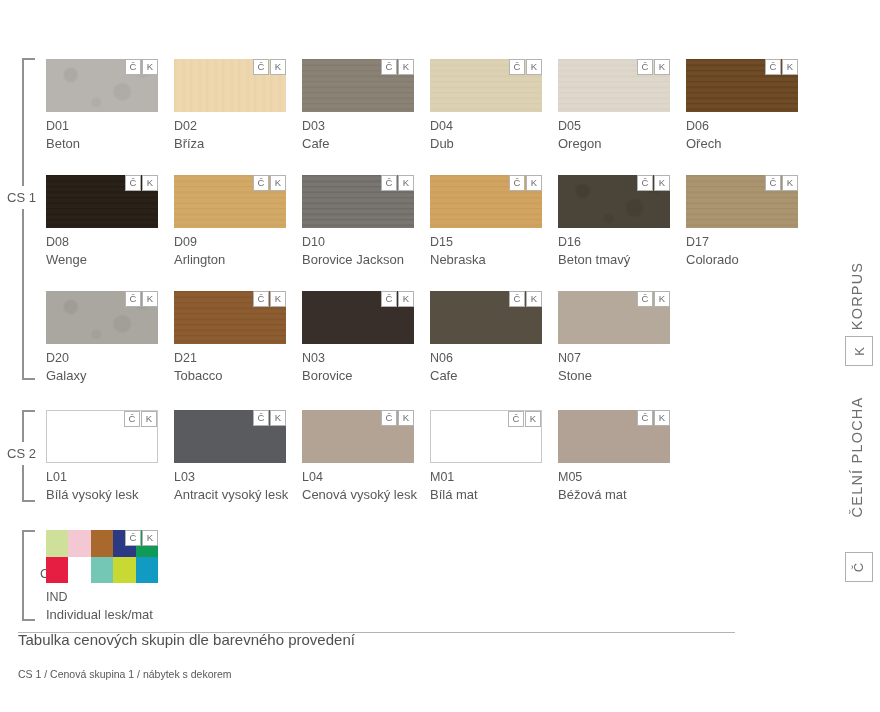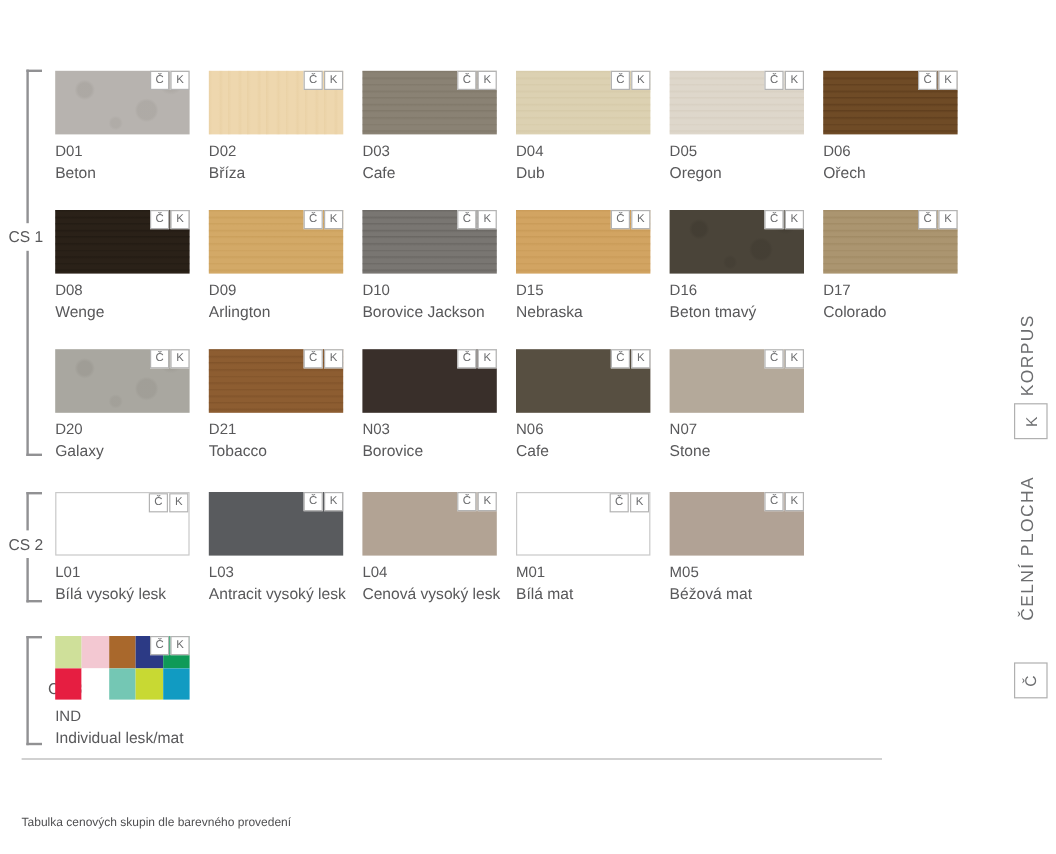--- a/index.html
+++ b/index.html
@@ -37,21 +37,21 @@
   #rail-korpus{left:857px;top:296px;}
   #rail-front{left:857px;top:457px;}
   .rail-box{position:absolute;left:845px;width:28px;height:30px;border:1px solid #b0b0b0;
             box-sizing:border-box;display:flex;align-items:center;justify-content:center;
             color:#6d6e70;font-size:13px;}
   #rail-box-k{top:336px;}
   #rail-box-c{top:552px;}
   .rail-box span{display:inline-block;transform:rotate(-90deg);}
   
   #footer-line{position:absolute;left:18px;top:632px;width:717px;height:1px;background:#b4b4b4;}
-  #footer-heading{position:absolute;left:18px;top:680px;font-size:10px;color:#4f4f51;}
+  #footer-heading{position:absolute;left:18px;top:631px;font-size:15px;color:#4f4f51;}
   #footer-lines{position:absolute;left:18px;top:668px;font-size:10.5px;line-height:13.5px;color:#58585a;}
 </style>
 </head>
 <body>
 
 <div id="page">
 
 
   <div class="bracket" id="bracket-cs1"></div>
   <div class="bracket" id="bracket-cs2"></div>
@@ -264,15 +264,16 @@
     <span>K</span>
   </div>
   <div class="rail-text" id="rail-front">ČELNÍ PLOCHA</div>
   <div class="rail-box" id="rail-box-c">
     <span>Č</span>
   </div>
 
   <div id="footer-line"></div>
   <div id="footer-heading">Tabulka cenových skupin dle barevného provedení</div>
   <div id="footer-lines">
+    <div>CS 1 / Cenová skupina 1 / nábytek s dekorem</div>
   </div>
 
 </div>
 
 </body></html>

